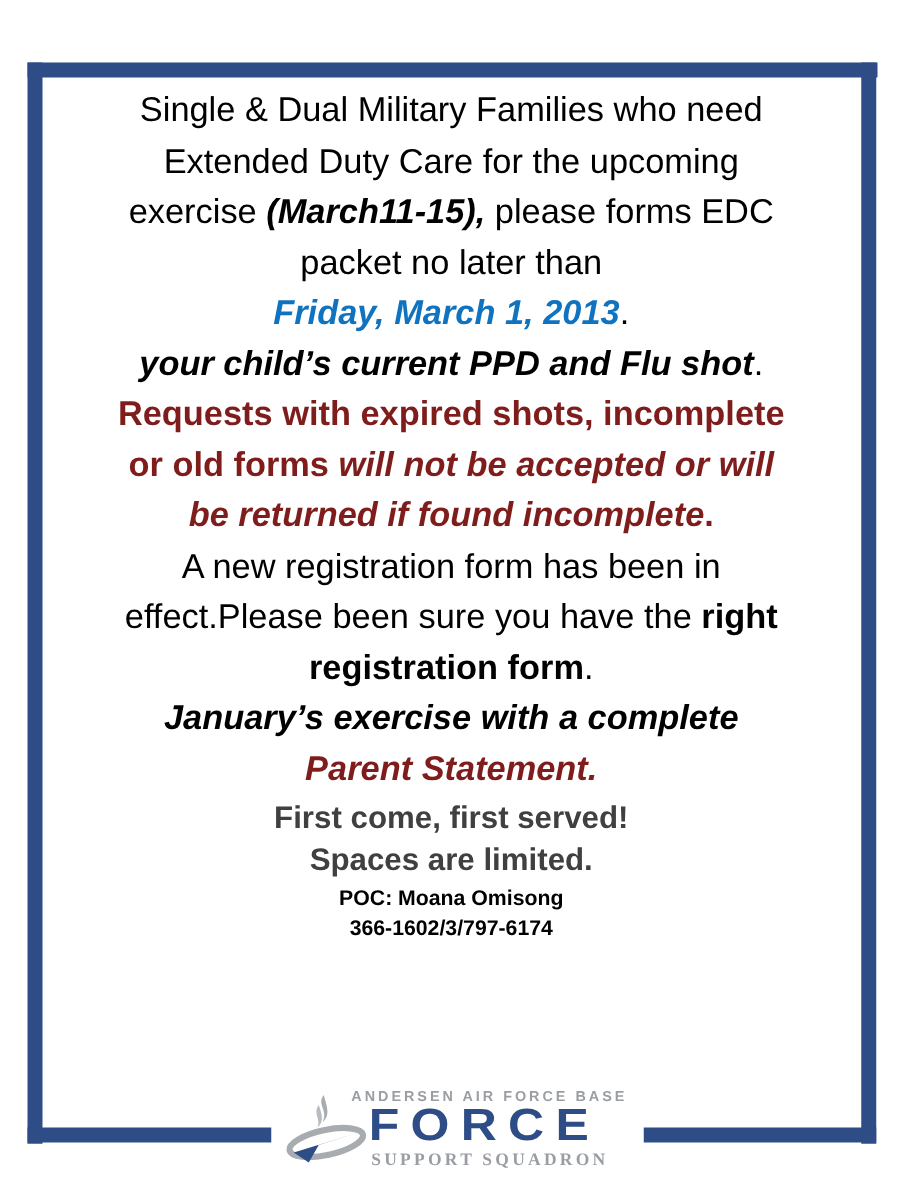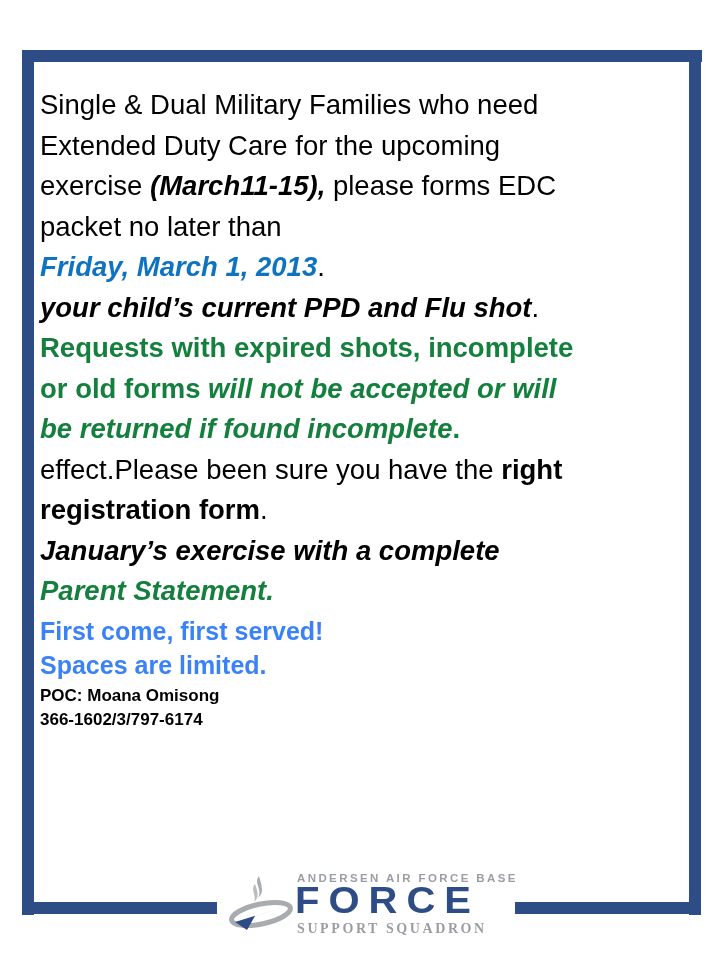--- a/index.html
+++ b/index.html
@@ -3,31 +3,31 @@
 <meta charset="utf-8">
 <style>
   html, body { margin: 0; padding: 0; }
   body { width: 720px; height: 960px; background: #ffffff; position: relative; overflow: hidden;
          font-family: "Liberation Sans", sans-serif; }
   .frame-top { position: absolute; left: 22px; top: 50px; width: 680px; height: 12px; background: #2e4d87; }
   .frame-left { position: absolute; left: 22px; top: 50px; width: 12px; height: 865px; background: #2e4d87; }
   .frame-right { position: absolute; left: 689px; top: 50px; width: 12px; height: 865px; background: #2e4d87; }
   .frame-bottom-l { position: absolute; left: 22px; top: 902px; width: 195px; height: 12px; background: #2e4d87; }
   .frame-bottom-r { position: absolute; left: 515px; top: 902px; width: 186px; height: 12px; background: #2e4d87; }
-  .content { position: absolute; left: 40px; top: 68px; width: 642px; color: #000; margin-top: 17px; }
+  .content { position: absolute; left: 40px; top: 68px; width: 642px; text-align: center; color: #000; }
   .l { font-size: 27.5px; line-height: 40.5px; white-space: nowrap; }
   .b { font-weight: bold; }
   .i { font-style: italic; }
   .u { text-decoration-thickness: 2px; text-underline-offset: 3px; }
-  .red { color: #15803d; }
+  .red { color: #7f1d1d; }
   .link { color: #1073c0; }
-  .blue-big { color: #3b82f6; font-weight: bold; font-size: 25px; line-height: 34px; }
+  .blue-big { color: #404040; font-weight: bold; font-size: 25px; line-height: 34px; }
   .poc { font-size: 17px; line-height: 24px; font-weight: bold; }
   .logo { position: absolute; left: 225px; top: 870px; width: 280px; height: 70px; }
-  .logo-top { position: absolute; left: 72px; top: 2px; font-size: 11.5px; letter-spacing: 2.4px; color: #9a9ea3; font-weight: bold; white-space: nowrap; }
+  .logo-top { position: absolute; left: 56px; top: 2px; font-size: 11.5px; letter-spacing: 2.4px; color: #9a9ea3; font-weight: bold; white-space: nowrap; }
   .logo-main { position: absolute; left: 70px; top: 12px; font-size: 40px; line-height: 40px; font-weight: bold; color: #2e4d87; letter-spacing: 9px; white-space: nowrap; transform: scaleY(0.9); transform-origin: left top; }
   .logo-bottom { position: absolute; left: 72px; top: 51px; font-size: 14px; letter-spacing: 2.6px; color: #9a9ea3; font-weight: bold; white-space: nowrap; font-family: Liberation Serif, serif; }
   .logo-mark { position: absolute; left: 0; top: 0; width: 70px; height: 70px; }
 </style>
 </head>
 <body>
 
 <div class="frame-top"></div>
 <div class="frame-left"></div>
 <div class="frame-right"></div>
@@ -37,20 +37,21 @@
 <div class="content">
   <div class="l">Single &amp; Dual Military Families who need</div>
   <div class="l">Extended Duty Care for the upcoming</div>
   <div class="l"><span>exercise </span><span class="b i">(March11-15),</span><span> please forms EDC</span></div>
   <div class="l">packet no later than</div>
   <div class="l b"><span class="i u link">Friday, March 1, 2013</span><span style="font-weight:normal">.</span></div>
   <div class="l b i"><span>your child’s </span><span class="u">current</span><span> PPD and Flu shot</span><span style="font-style:normal;font-weight:normal">.</span></div>
   <div class="l b red">Requests with expired shots, incomplete</div>
   <div class="l b red"><span>or old forms </span><span class="i u">will not be accepted or will</span></div>
   <div class="l b red"><span class="i u">be returned if found incomplete</span><span>.</span></div>
+  <div class="l u">A new registration form has been in</div>
   <div class="l u"><span>effect.Please been sure you have the </span><span class="b">right</span></div>
   <div class="l"><span class="b u">registration form</span><span>.</span></div>
   <div class="l b i u">January’s exercise with a complete</div>
   <div class="l b i u red">Parent Statement.</div>
   <div class="blue-big" style="margin-top:2px">First come, first served!</div>
   <div class="blue-big">Spaces are limited.</div>
   <div class="poc" style="margin-top:2px">POC: Moana Omisong</div>
   <div class="poc">366-1602/3/797-6174</div>
 </div>
 

